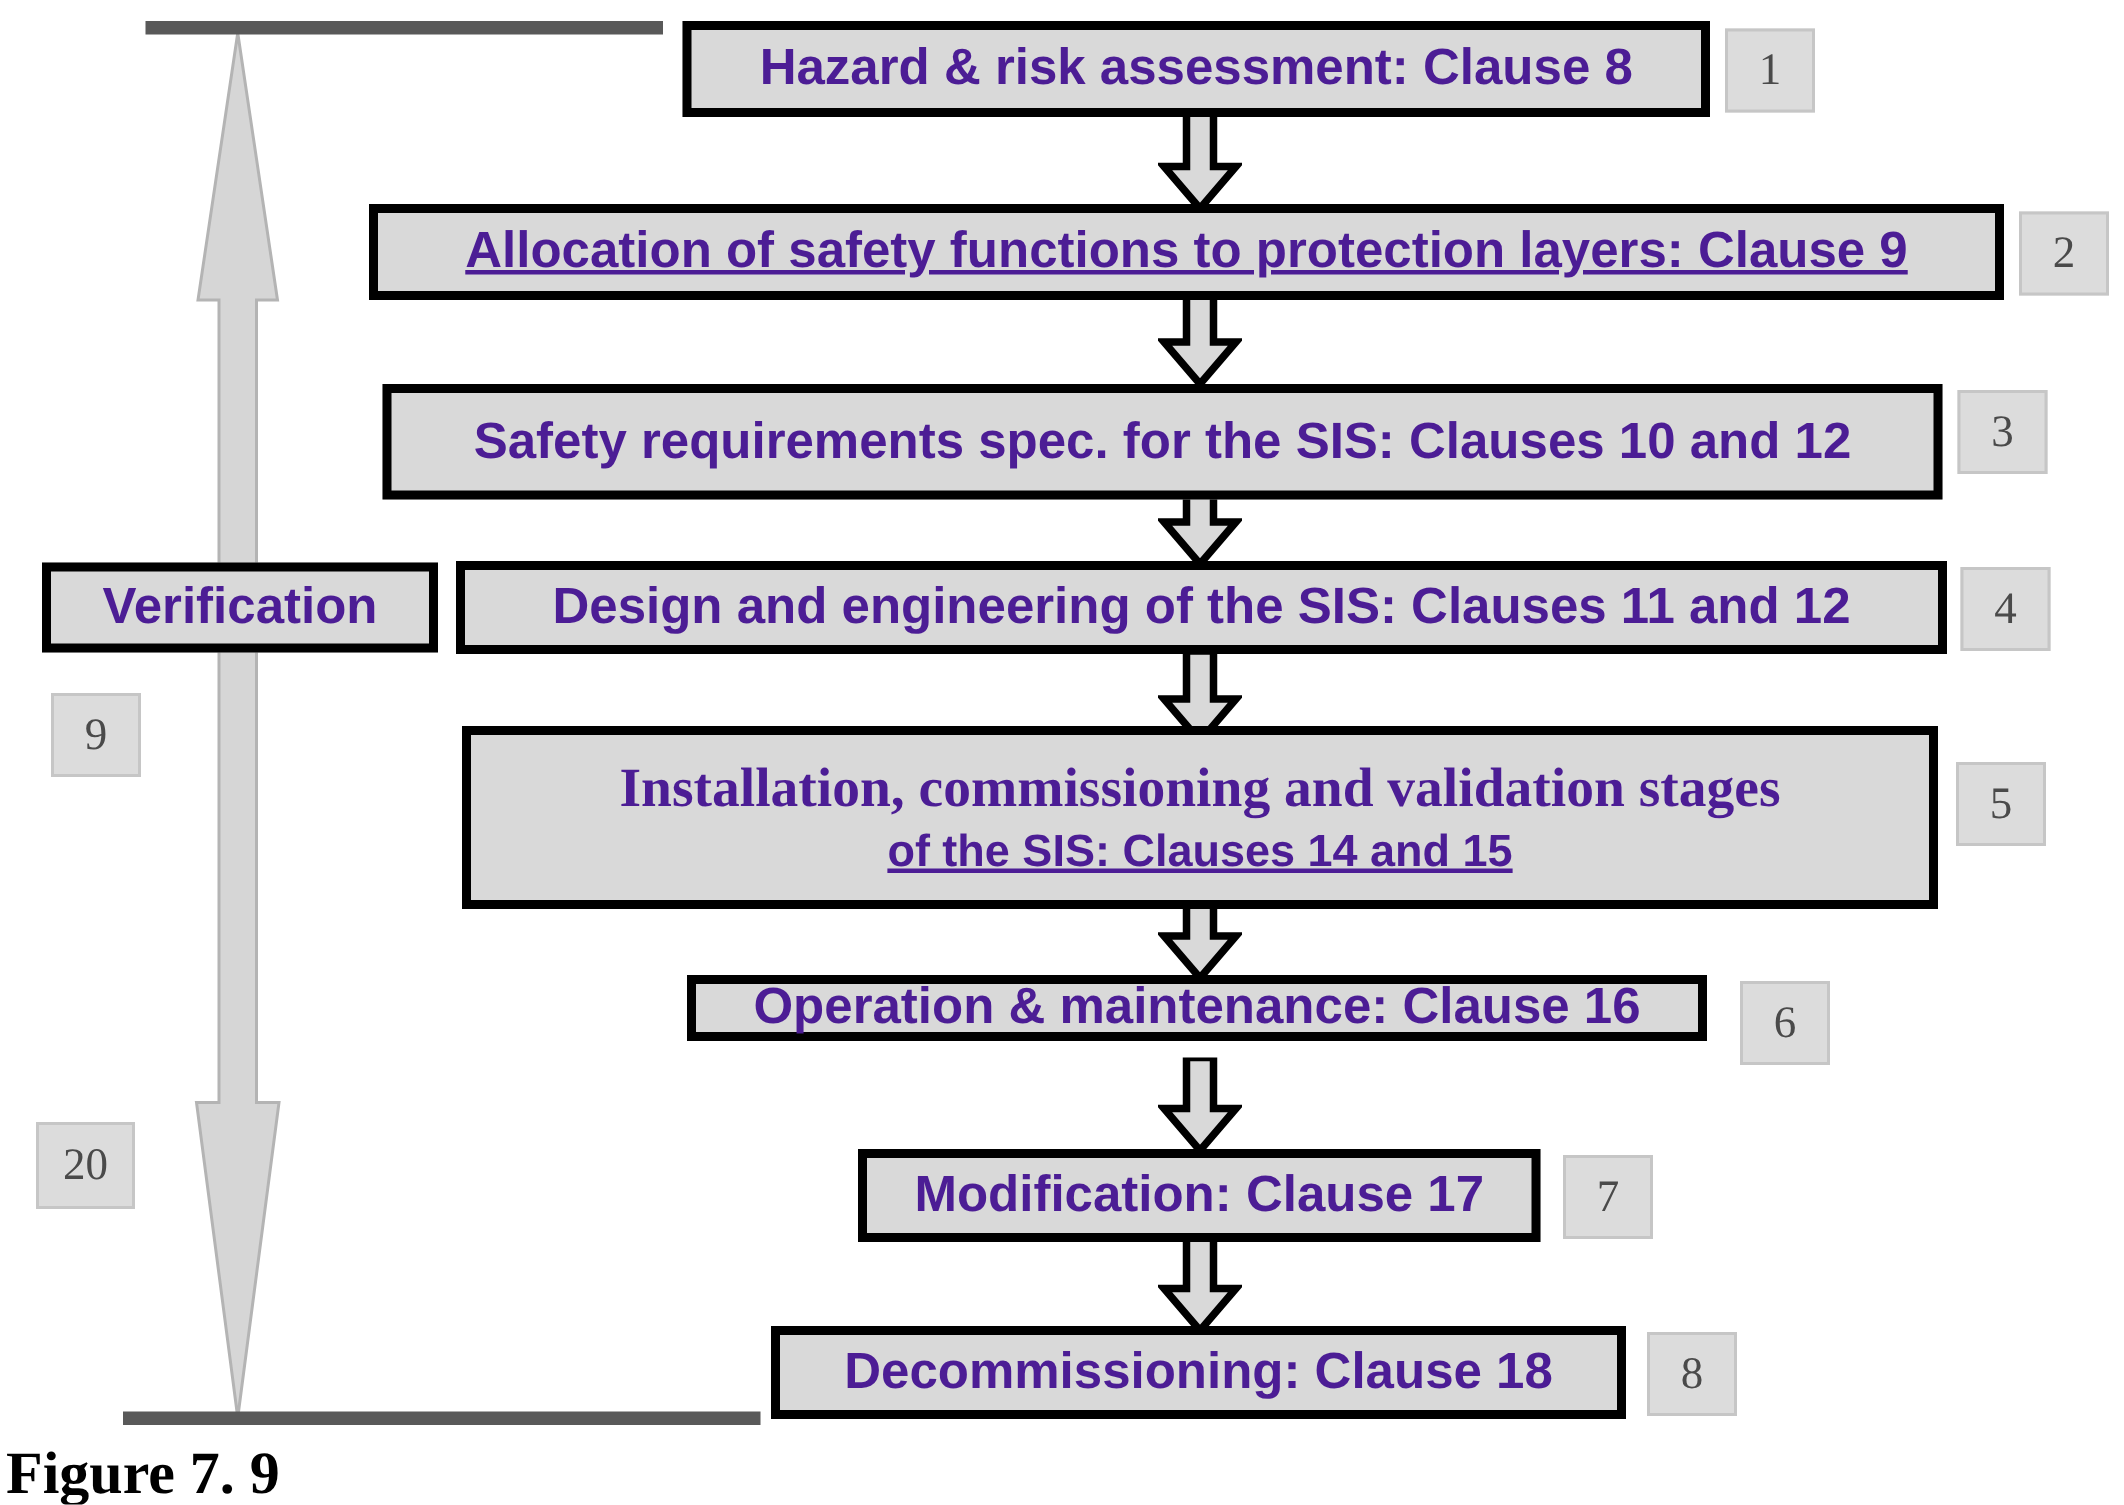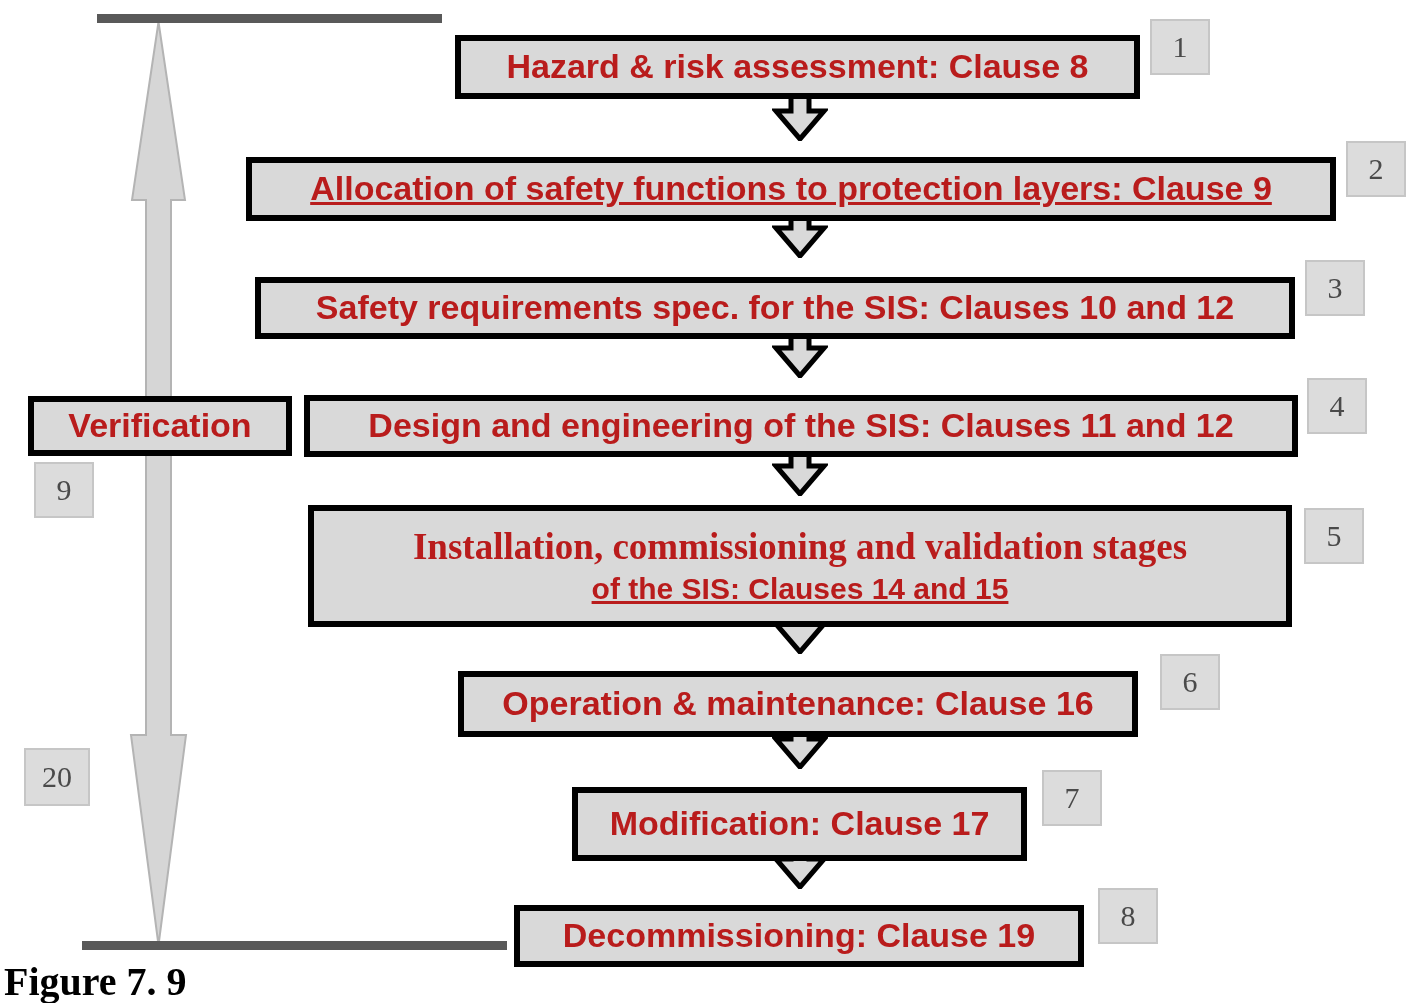--- a/index.html
+++ b/index.html
@@ -49,25 +49,24 @@
   
   .box {
     position: absolute;
     box-sizing: border-box;
     background: #d9d9d9;
     border: 6px solid #000000;
     display: flex;
     align-items: center;
     justify-content: center;
     text-align: center;
-    color: #b91c1c;
+    color: #4c1d95;
     font-weight: bold;
     z-index: 4;
     line-height: 1.05;
-    margin-top: 21px;
   }
   .box span { display: block; }
 
   
   .badge {
     position: absolute;
     box-sizing: border-box;
     background: #dcdcdc;
     border: 2px solid #c6c6c6;
     display: flex;
@@ -141,21 +140,21 @@
     <span>1</span>
   </div>
 
   <div class="box" style="left:246px; top:136px; width:1090px; height:64px; font-size:34px;text-decoration:underline;">
     <span>Allocation of safety functions to protection layers: Clause 9</span>
   </div>
   <div class="badge" style="left:1346px; top:141px; width:60px; height:56px; font-size:30px;">
     <span>2</span>
   </div>
 
-  <div class="box" style="left:255px; top:256px; width:1040px; height:62px; font-size:34px;">
+  <div class="box" style="left:255px; top:256px; width:1040px; height:77px; font-size:34px;">
     <span>Safety requirements spec. for the SIS: Clauses 10 and 12</span>
   </div>
   <div class="badge" style="left:1305px; top:260px; width:60px; height:56px; font-size:30px;">
     <span>3</span>
   </div>
 
   <div class="box" style="left:304px; top:374px; width:994px; height:62px; font-size:34px;">
     <span>Design and engineering of the SIS: Clauses 11 and 12</span>
   </div>
   <div class="badge" style="left:1307px; top:378px; width:60px; height:56px; font-size:30px;">
@@ -163,36 +162,36 @@
   </div>
 
   <div class="box" style="left:308px; top:484px; width:984px; height:122px; flex-direction:column; font-size:37px;">
     <span class="serif-line">Installation, commissioning and validation stages</span>
     <span class="sans-line" style="font-size:30px; margin-top:6px;text-decoration:underline;">of the SIS: Clauses 14 and 15</span>
   </div>
   <div class="badge" style="left:1304px; top:508px; width:60px; height:56px; font-size:30px;">
     <span>5</span>
   </div>
 
-  <div class="box" style="left:458px; top:650px; width:680px; height:66px; font-size:34px;">
+  <div class="box" style="left:458px; top:650px; width:680px; height:44px; font-size:34px;">
     <span>Operation &amp; maintenance: Clause 16</span>
   </div>
   <div class="badge" style="left:1160px; top:654px; width:60px; height:56px; font-size:30px;">
     <span>6</span>
   </div>
 
-  <div class="box" style="left:572px; top:766px; width:455px; height:74px; font-size:34px;">
+  <div class="box" style="left:572px; top:766px; width:455px; height:62px; font-size:34px;">
     <span>Modification: Clause 17</span>
   </div>
   <div class="badge" style="left:1042px; top:770px; width:60px; height:56px; font-size:30px;">
     <span>7</span>
   </div>
 
   <div class="box" style="left:514px; top:884px; width:570px; height:62px; font-size:34px;">
-    <span>Decommissioning: Clause 19</span>
+    <span>Decommissioning: Clause 18</span>
   </div>
   <div class="badge" style="left:1098px; top:888px; width:60px; height:56px; font-size:30px;">
     <span>8</span>
   </div>
 
   <div class="box" style="left:28px; top:375px; width:264px; height:60px; font-size:34px;">
     <span>Verification</span>
   </div>
   <div class="badge" style="left:34px; top:462px; width:60px; height:56px; font-size:30px;">
     <span>9</span>

